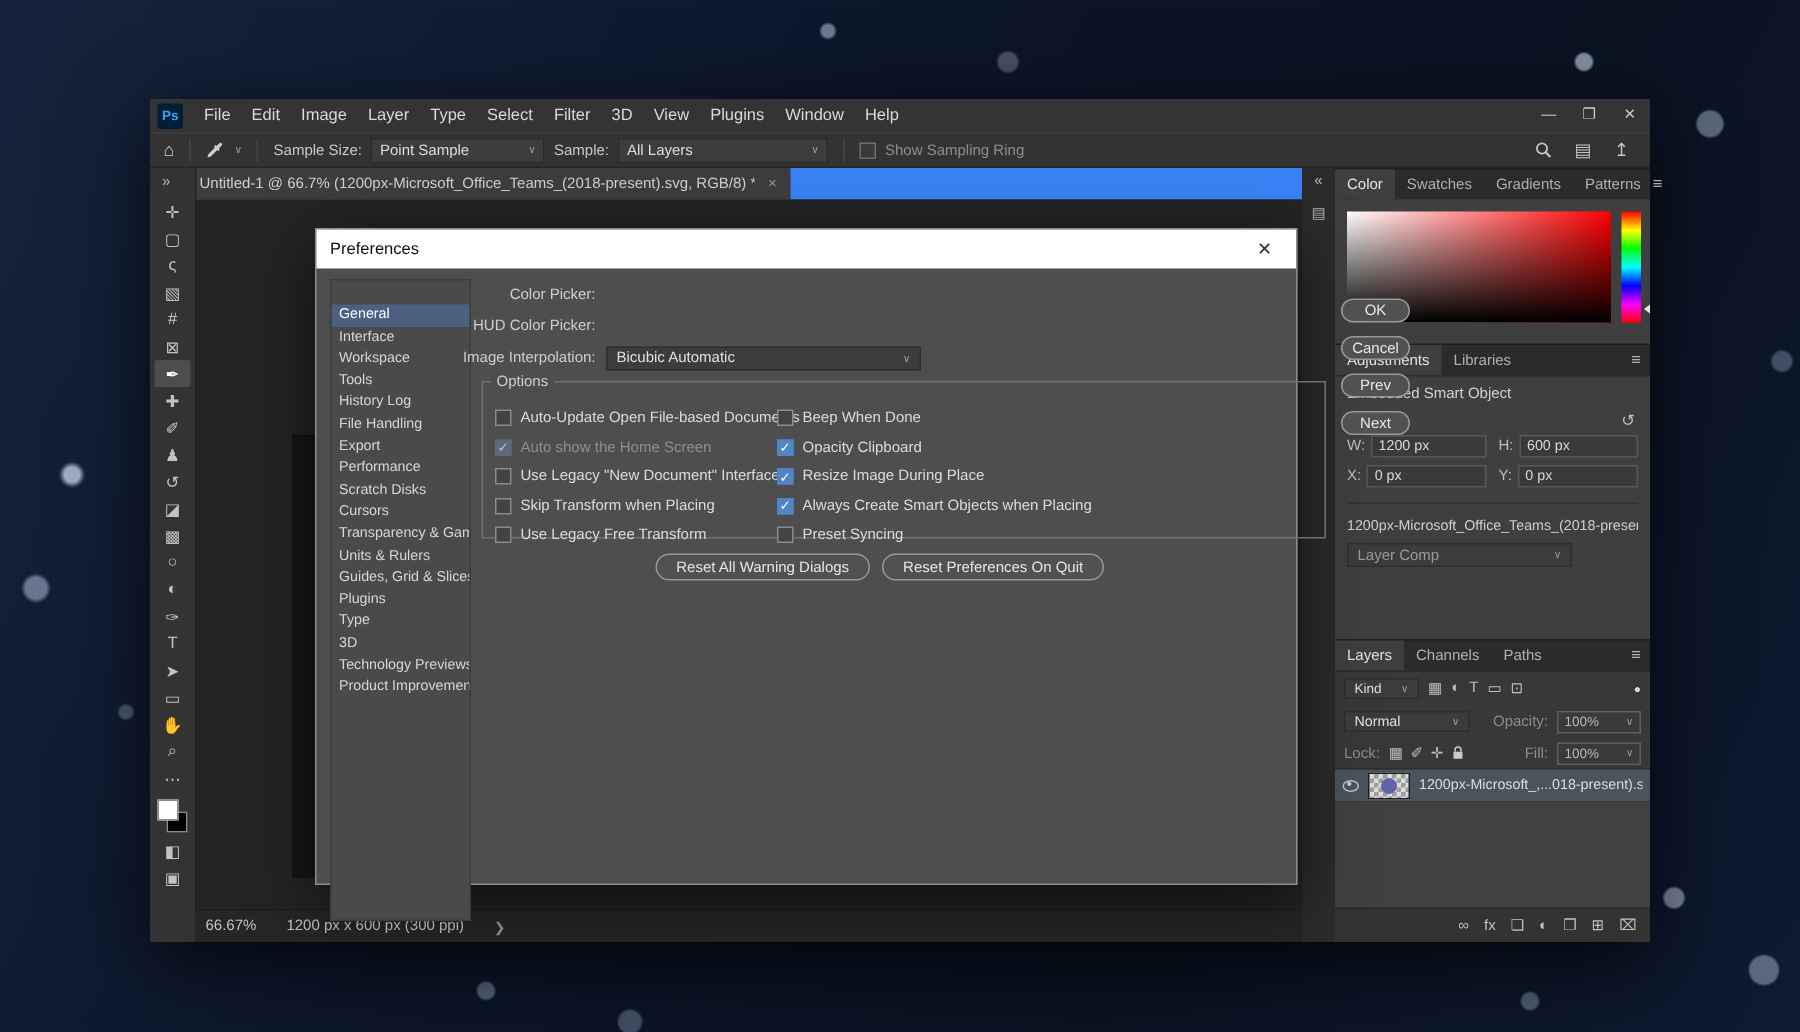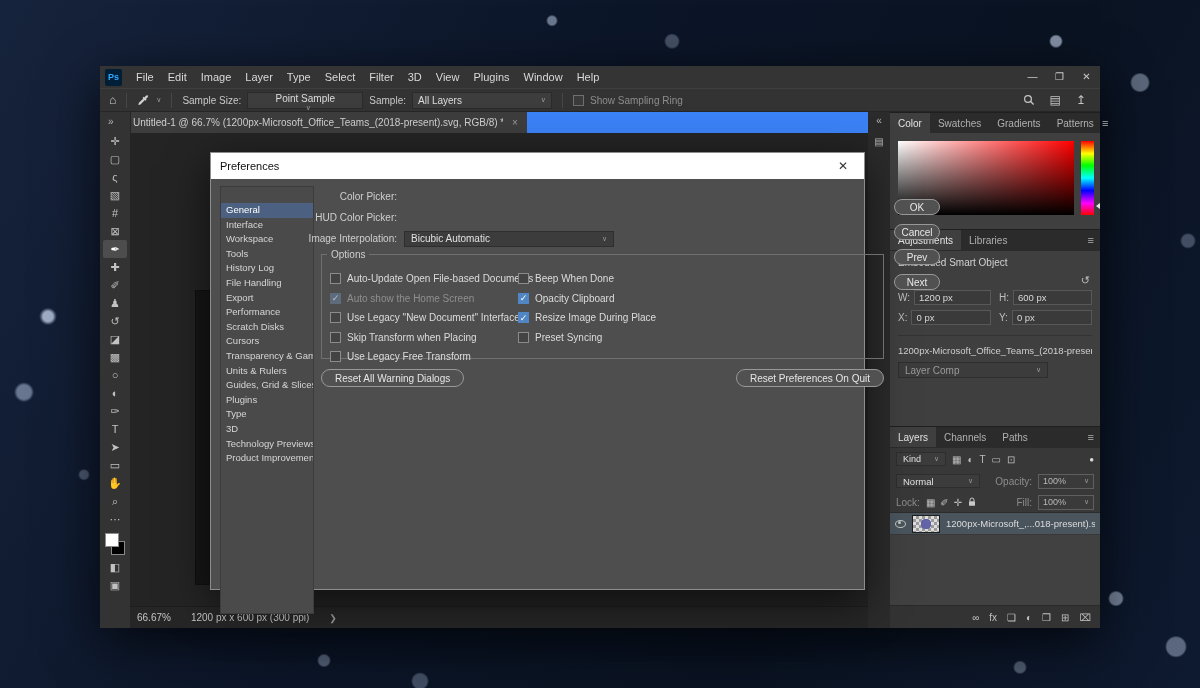--- a/index.html
+++ b/index.html
@@ -136,21 +136,21 @@
   .opt-col.left{left:8px;}
   .opt-col.right{left:196px;}
   .opt-row{display:flex;align-items:center;gap:6px;height:19.5px;}
   .checkbox{width:11px;height:11px;box-sizing:border-box;border:1px solid #8c8c8c;background:#434343;display:flex;
     align-items:center;justify-content:center;font-size:9px;color:#fff;flex:0 0 auto;}
   .opt-row.checked .checkbox{background:var(--check);border-color:var(--check);}
   .opt-row.checked .checkbox::after{content:"✓";}
   .opt-row.disabled .opt-label{color:#8f8f8f;}
   .opt-row.disabled .checkbox{background:#5d6b7c;border-color:#5d6b7c;color:#b9c2cc;}
   .opt-label{font-size:10px;color:#dcdcdc;white-space:nowrap;}
-  .dlg-bottom-buttons{position:absolute;left:110px;top:216px;width:563px;display:flex;justify-content:space-between;gap:8px;}
+  .dlg-bottom-buttons{position:absolute;left:94px;top:216px;width:563px;display:flex;justify-content:center;gap:8px;}
   .btn{height:18px;border:1px solid #989898;border-radius:10px;background:#515151;color:#e6e6e6;font-size:10px;
     padding:0 13px;display:flex;align-items:center;white-space:nowrap;}
   .dlg-side-buttons{position:absolute;left:683px;top:46px;display:flex;flex-direction:column;gap:9px;}
   .side-btn{width:46px;height:16px;border:1px solid #989898;border-radius:9px;background:#515151;color:#e8e8e8;
     font-size:10px;display:flex;align-items:center;justify-content:center;}
 </style>
 </head>
 <body>
 
 <div class="ps-window">
@@ -183,21 +183,21 @@
     <span style="font-size:12px;">⌂</span>
     <span class="ob-sep"></span>
     <span style="display:flex;align-items:center;">
       <svg width="13" height="13" viewBox="0 0 13 13">
           <path d="M11.2 1.8a1.6 1.6 0 0 0-2.3 0L7.3 3.4l-.7-.7-1 1 .7.7-4.4 4.4-.6 2.2 2.2-.6 4.4-4.4.7.7 1-1-.7-.7 1.6-1.6a1.6 1.6 0 0 0 0-2.3z" fill="#cfcfcf"></path>
         </svg>
       <span class="chev">∨</span>
     </span>
     <span class="ob-sep"></span>
     <span>Sample Size:</span>
-    <span class="ob-dd" style="min-width:104px;flex-direction:column;">
+    <span class="ob-dd" style="min-width:104px;">
       <span>Point Sample</span>
       <span class="chev">∨</span>
     </span>
     <span>Sample:</span>
     <span class="ob-dd" style="min-width:128px;">
       <span>All Layers</span>
       <span class="chev">∨</span>
     </span>
     <span class="ob-sep"></span>
     <span class="ob-check"></span>
@@ -485,20 +485,24 @@
           <span class="opt-label">Beep When Done</span>
         </div>
         <div class="opt-row checked">
           <span class="checkbox"></span>
           <span class="opt-label">Opacity Clipboard</span>
         </div>
         <div class="opt-row checked">
           <span class="checkbox"></span>
           <span class="opt-label">Resize Image During Place</span>
         </div>
+        <div class="opt-row checked">
+          <span class="checkbox"></span>
+          <span class="opt-label">Always Create Smart Objects when Placing</span>
+        </div>
         <div class="opt-row">
           <span class="checkbox"></span>
           <span class="opt-label">Preset Syncing</span>
         </div>
       </div>
   </fieldset>
 
   <div class="dlg-bottom-buttons">
 
   <button class="btn">Reset All Warning Dialogs</button>

